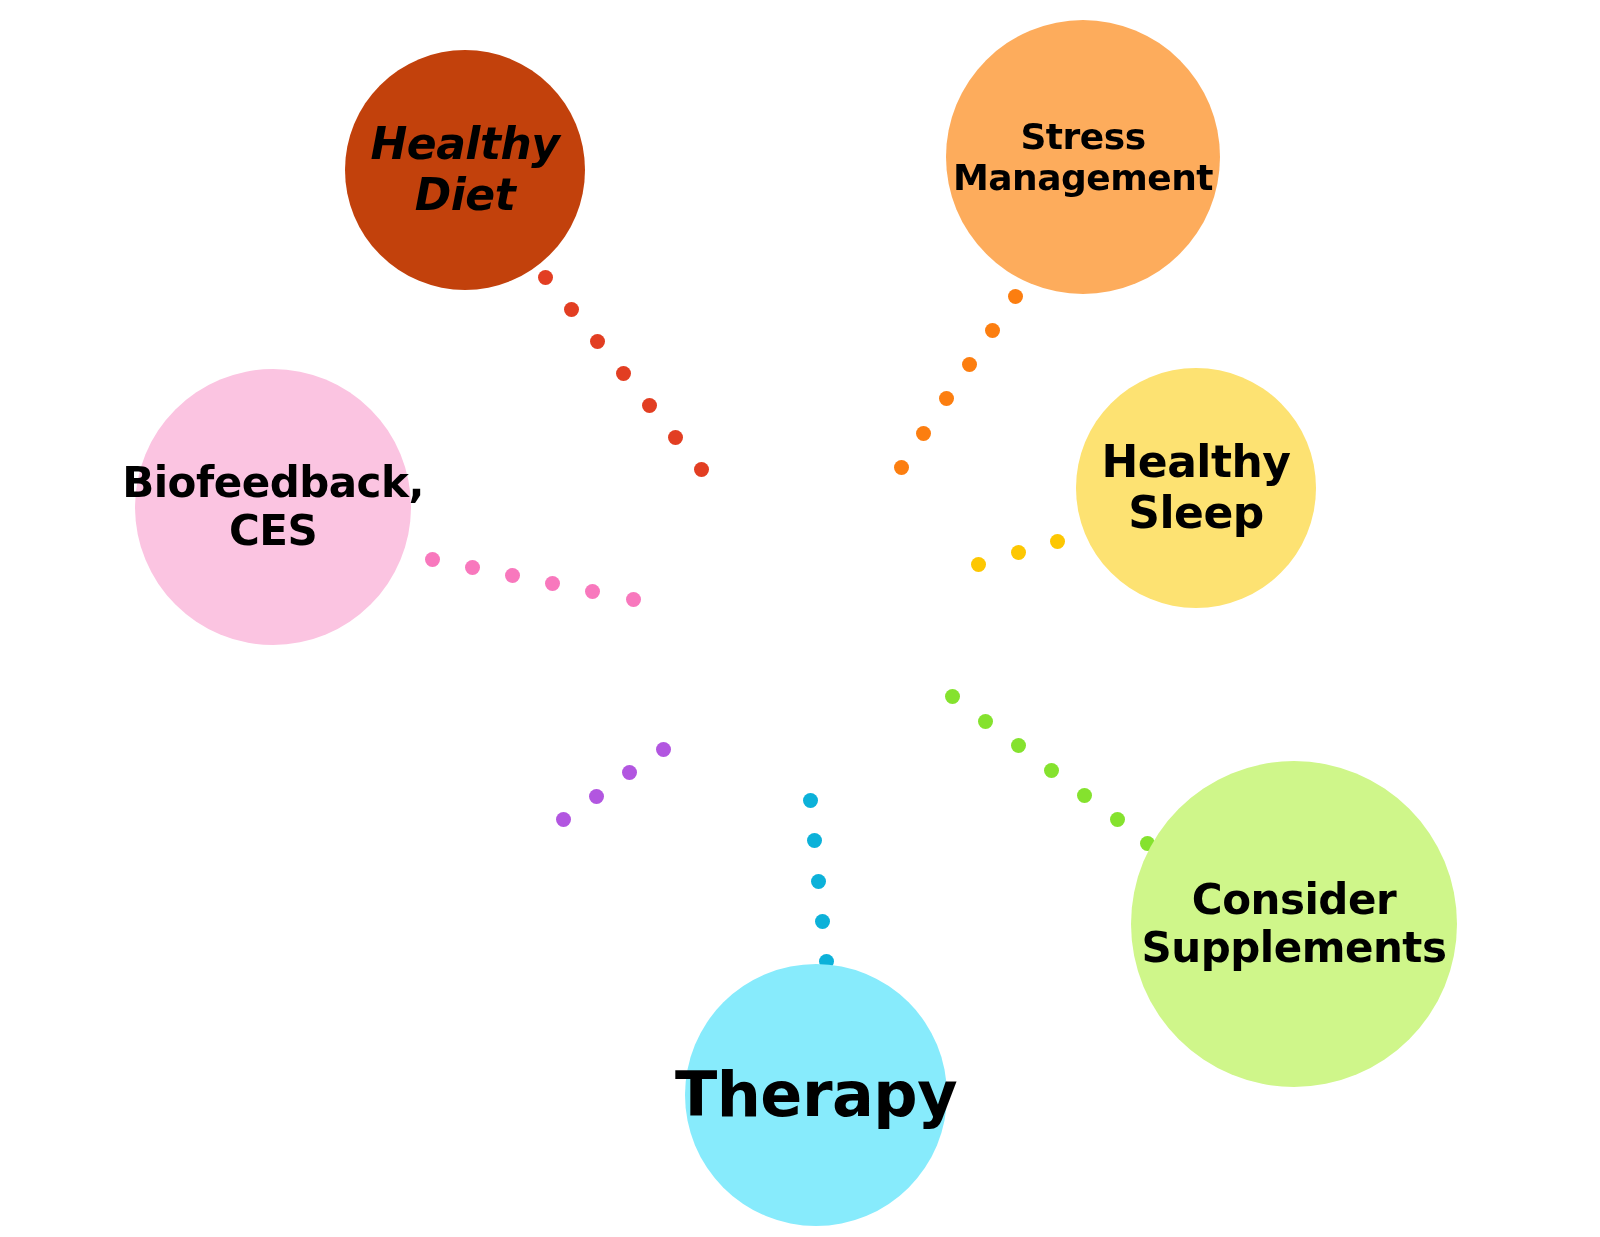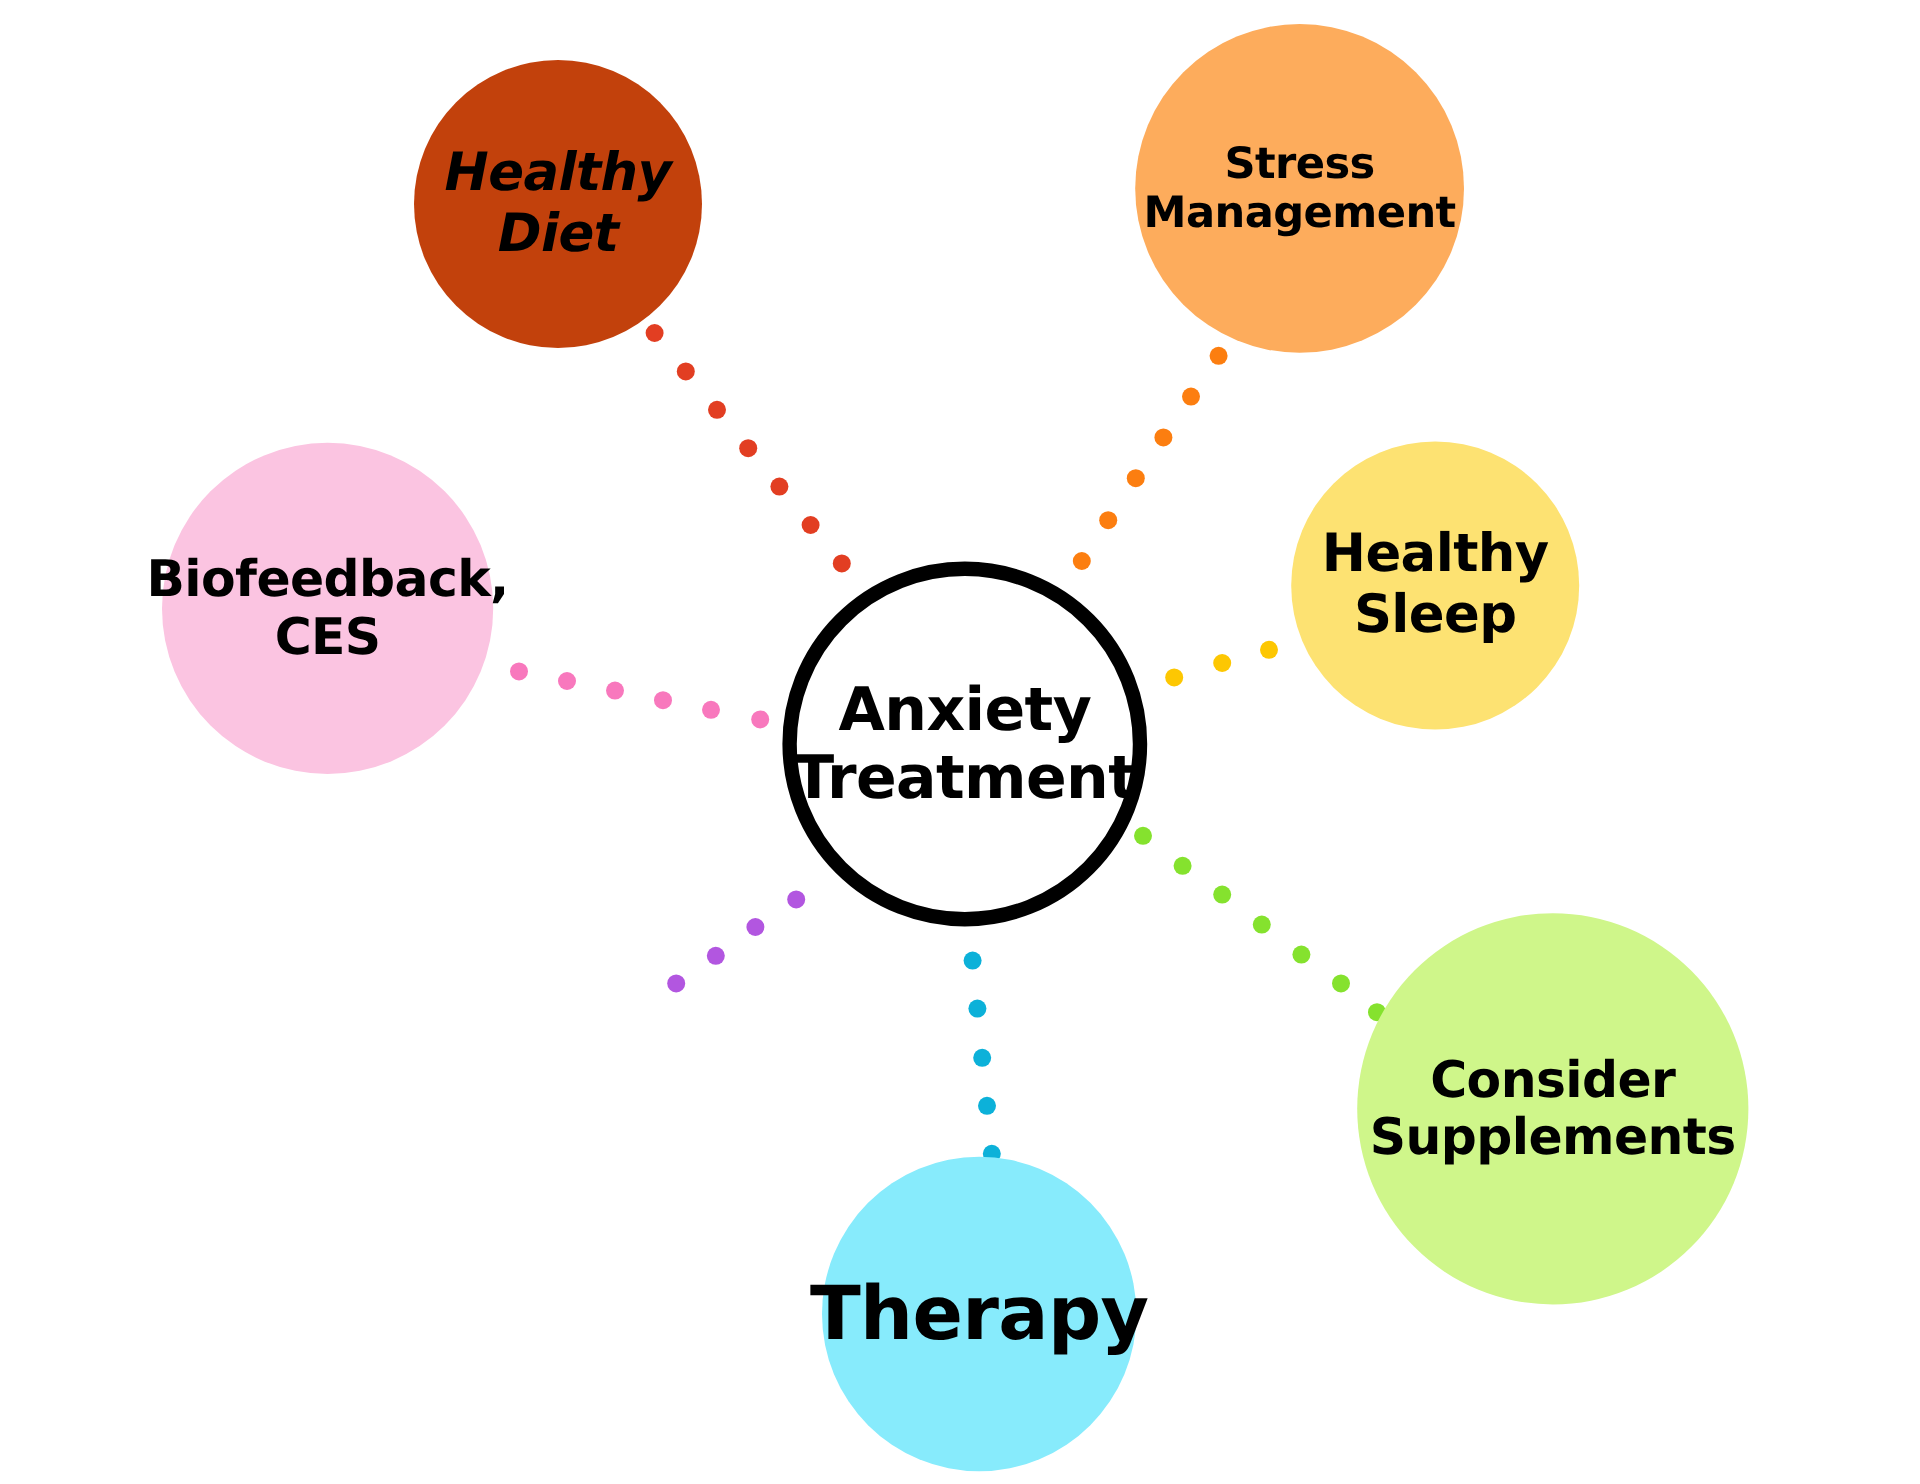--- a/index.html
+++ b/index.html
@@ -70,24 +70,20 @@
       <div class="dot" style="left: 596px; top: 796px; background: rgb(178, 86, 224);"></div>
       <div class="dot" style="left: 563px; top: 819px; background: rgb(178, 86, 224);"></div>
       <div class="dot" style="left: 432px; top: 559px; background: rgb(248, 120, 189);"></div>
       <div class="dot" style="left: 472px; top: 567px; background: rgb(248, 120, 189);"></div>
       <div class="dot" style="left: 512px; top: 575px; background: rgb(248, 120, 189);"></div>
       <div class="dot" style="left: 552px; top: 583px; background: rgb(248, 120, 189);"></div>
       <div class="dot" style="left: 592px; top: 591px; background: rgb(248, 120, 189);"></div>
       <div class="dot" style="left: 633px; top: 599px; background: rgb(248, 120, 189);"></div>
     </div>
 
-  <div class="node center-node" id="center-node" style="left: 652px; top: 468px; width: 304px; height: 304px;">
-    <span class="node-label" style="font-size: 50px;">Anxiety
-Treatment</span>
-  </div>
 
   <div class="node satellite" style="left: 345px; top: 50px; width: 240px; height: 240px; background: #c2410c; font-style: italic;">
     <span class="node-label" style="font-size: 44px;">Healthy
 Diet</span>
   </div>
   <div class="node satellite" style="left: 946px; top: 20px; width: 274px; height: 274px; background: rgb(253, 172, 92);">
     <span class="node-label" style="font-size: 36px; text-align: center;">Stress
 Management</span>
   </div>
   <div class="node satellite" style="left: 1076px; top: 368px; width: 240px; height: 240px; background: rgb(253, 226, 114);">

